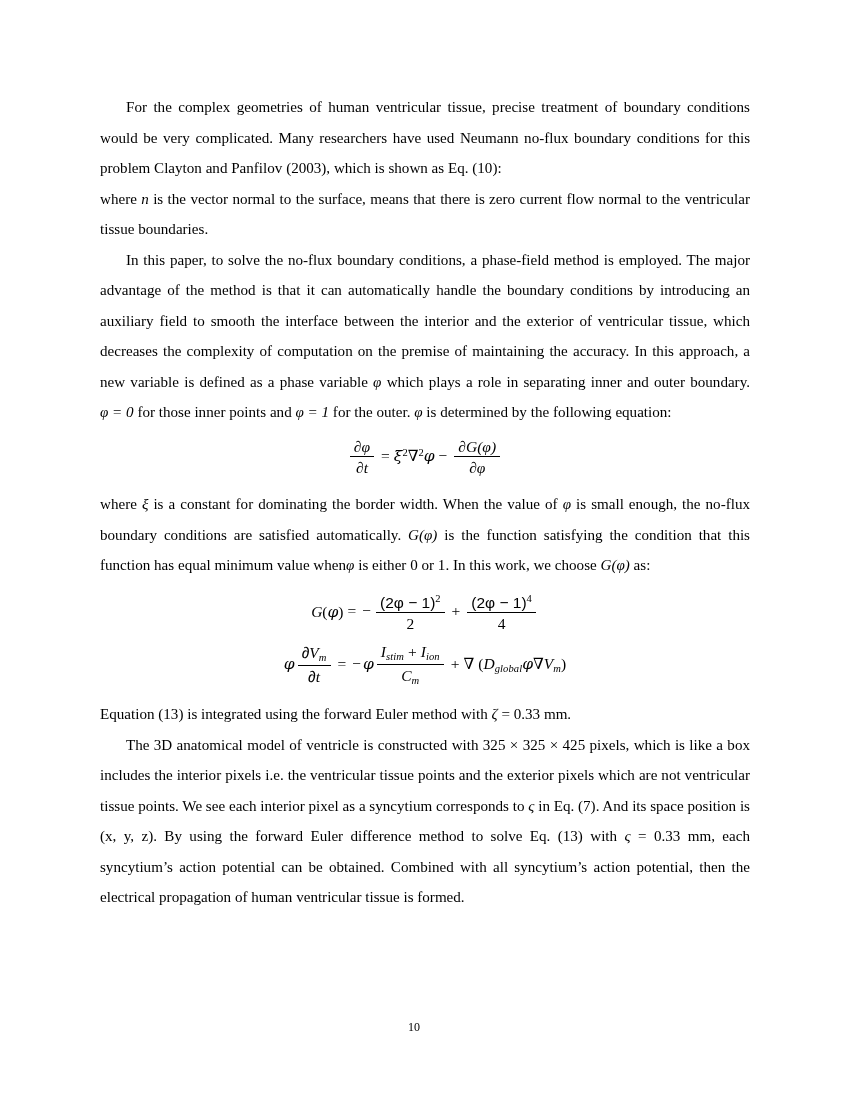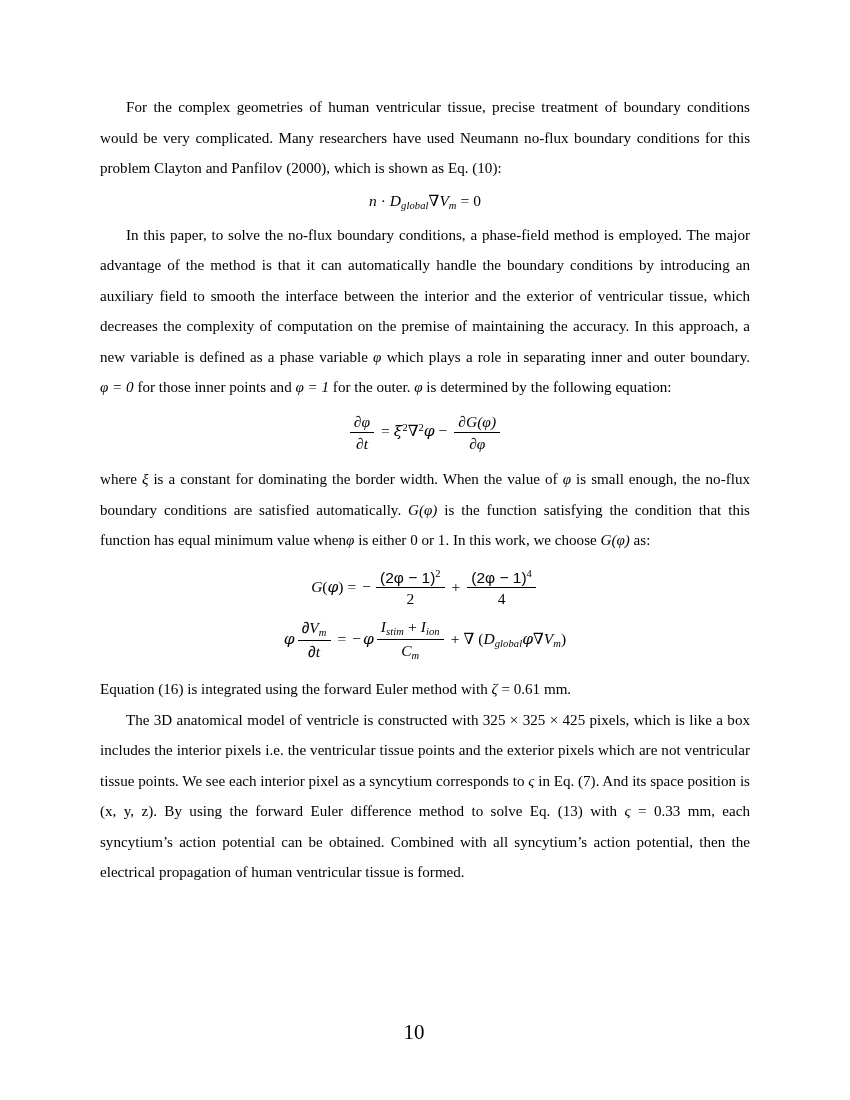--- a/index.html
+++ b/index.html
@@ -84,53 +84,51 @@
   .inline-math {
     font-family: "Liberation Serif", "DejaVu Serif", serif;
     white-space: nowrap;
   }
   .page-number {
     position: absolute;
     top: 1020px;
     left: 0;
     width: 828px;
     text-align: center;
-    font-size: 21px;
+    font-size: 12px;
     font-family: "Liberation Serif", "DejaVu Serif", serif;
   }
   .gap-sm { display: inline-block; width: 4px; }
 </style>
 </head>
 <body>
 
 <div class="page">
 
-  <p class="body-text indent">For the complex geometries of human ventricular tissue, precise treatment of boundary conditions would be very complicated. Many researchers have used Neumann no-flux boundary conditions for this problem Clayton and Panfilov (2000), which is shown as Eq. (10):</p>
+  <p class="body-text indent">For the complex geometries of human ventricular tissue, precise treatment of boundary conditions would be very complicated. Many researchers have used Neumann no-flux boundary conditions for this problem Clayton and Panfilov (2003), which is shown as Eq. (10):</p>
 
-  <div class="eq-block">
-    <span class="math"><span class="mi">n</span><span class="mop">·</span><span class="mi">D</span><span class="sub">global</span><span class="nabla">∇</span><span class="mi">V</span><span class="sub">m</span><span class="mop">=</span><span class="mup">0</span></span>
-  </div>
 
+  <p class="body-text"><span>where </span><span class="mi inline-math">n</span><span> is the vector normal to the surface, means that there is zero current flow normal to the ventricular tissue boundaries.</span></p>
 
   <p class="body-text indent"><span>In this paper, to solve the no-flux boundary conditions, a phase-field method is employed. The major advantage of the method is that it can automatically handle the boundary conditions by introducing an auxiliary field to smooth the interface between the interior and the exterior of ventricular tissue, which decreases the complexity of computation on the premise of maintaining the accuracy. In this approach, a new variable is defined as a phase variable </span><span class="sym inline-math">φ</span><span> which plays a role in separating inner and outer boundary. </span><span class="sym inline-math">φ = 0</span><span> for those inner points and </span><span class="sym inline-math">φ = 1</span><span> for the outer. </span><span class="sym inline-math">φ</span><span> is determined by the following equation:</span></p>
 
   <div class="eq-block" style="margin-top:10px;margin-bottom:12px;">
     <span class="math"><span class="frac"><span class="num">∂φ</span><span class="den">∂t</span></span><span class="mop">=</span><span class="sym">ξ</span><span class="sup">2</span><span class="nabla">∇</span><span class="sup">2</span><span class="sym">φ</span><span class="mop">−</span><span class="frac"><span class="num">∂G(φ)</span><span class="den">∂φ</span></span></span>
   </div>
 
   <p class="body-text"><span>where </span><span class="sym inline-math">ξ</span><span> is a constant for dominating the border width. When the value of </span><span class="sym inline-math">φ</span><span> is small enough, the no-flux boundary conditions are satisfied automatically. </span><span class="mi inline-math">G(φ)</span><span> is the function satisfying the condition that this function has equal minimum value when</span><span class="sym inline-math">φ</span><span> is either 0 or 1. In this work, we choose </span><span class="mi inline-math">G(φ)</span><span> as:</span></p>
 
   <div class="eq-block" style="margin-top:12px;margin-bottom:5px;">
     <span class="math"><span class="mi">G</span><span class="paren">(</span><span class="sym">φ</span><span class="paren">)</span><span class="mop">=</span><span class="mopt">−</span><span class="frac"><span class="num"><span class="symup">(2φ − 1)</span><span class="sup">2</span></span><span class="den mup">2</span></span><span class="mop">+</span><span class="frac"><span class="num"><span class="symup">(2φ − 1)</span><span class="sup">4</span></span><span class="den mup">4</span></span></span>
   </div>
 
 
   <div class="eq-block" style="margin-top:10px;margin-bottom:12px;">
     <span class="math"><span class="sym">φ</span><span class="frac"><span class="num"><span class="symup">∂</span><span class="mi">V</span><span class="sub">m</span></span><span class="den"><span class="symup">∂</span><span class="mi">t</span></span></span><span class="mop">=</span><span class="mopt">−</span><span class="sym">φ</span><span class="frac"><span class="num"><span class="mi">I</span><span class="sub">stim</span><span class="mop">+</span><span class="mi">I</span><span class="sub">ion</span></span><span class="den"><span class="mi">C</span><span class="sub">m</span></span></span><span class="mop">+</span><span class="nabla">∇</span><span class="gap-sm"></span><span class="paren">(</span><span class="mi">D</span><span class="sub">global</span><span class="sym">φ</span><span class="nabla">∇</span><span class="mi">V</span><span class="sub">m</span><span class="paren">)</span></span>
   </div>
 
-  <p class="body-text"><span>Equation (16) is integrated using the forward Euler method with </span><span class="sym inline-math">ζ</span><span> = 0.61 mm.</span></p>
+  <p class="body-text"><span>Equation (13) is integrated using the forward Euler method with </span><span class="sym inline-math">ζ</span><span> = 0.33 mm.</span></p>
 
   <p class="body-text indent"><span>The 3D anatomical model of ventricle is constructed with 325 </span><span class="mup inline-math">×</span><span> 325 </span><span class="mup inline-math">×</span><span> 425 pixels, which is like a box includes the interior pixels i.e. the ventricular tissue points and the exterior pixels which are not ventricular tissue points. We see each interior pixel as a syncytium corresponds to </span><span class="sym inline-math">ς</span><span> in Eq. (7). And its space position is (x, y, z). By using the forward Euler difference method to solve Eq. (13) with </span><span class="sym inline-math">ς</span><span> = 0.33 mm, each syncytium’s action potential can be obtained. Combined with all syncytium’s action potential, then the electrical propagation of human ventricular tissue is formed.</span></p>
 
 </div>
 
 <div class="page-number">10</div>
 
 </body></html>

